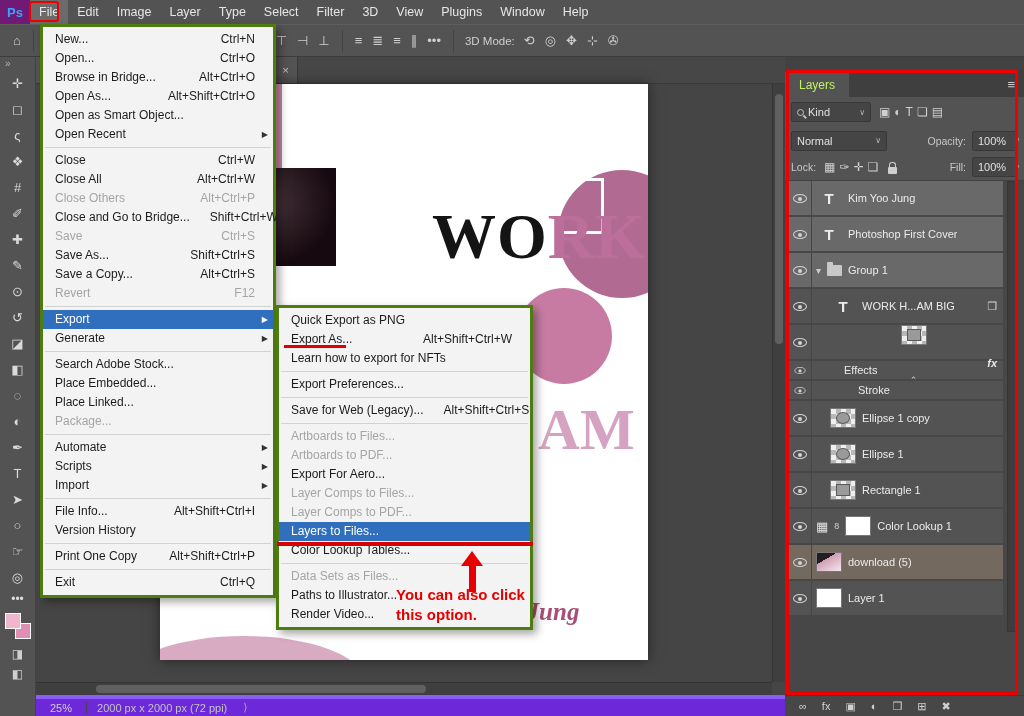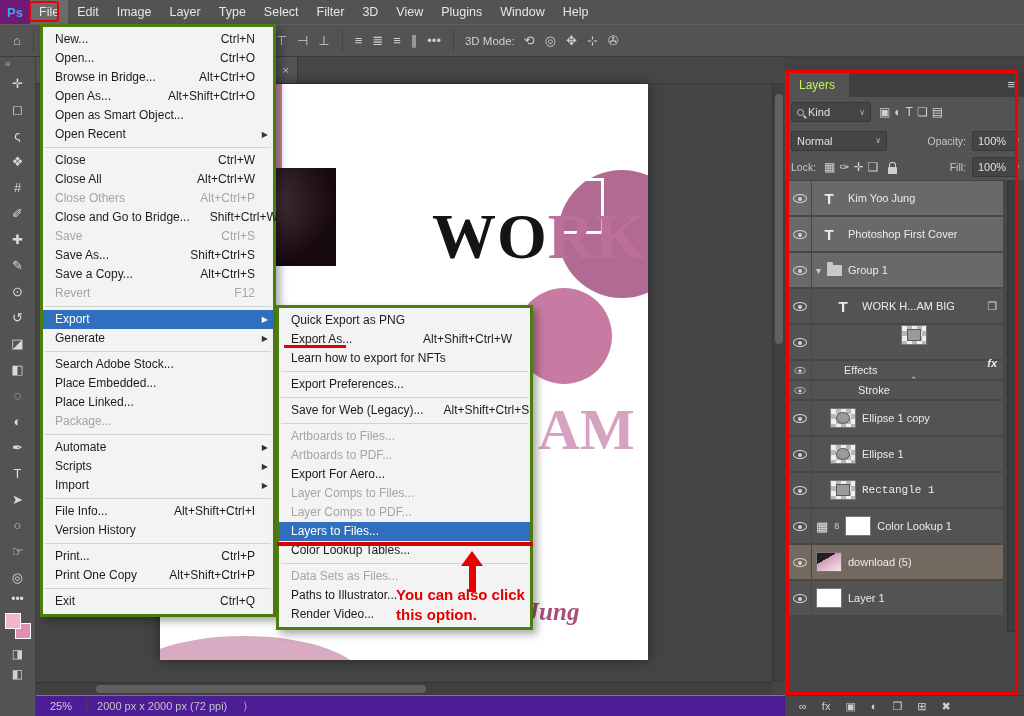--- a/index.html
+++ b/index.html
@@ -50,21 +50,21 @@
   .art-circle-mid{position:absolute;left:356px;top:204px;width:96px;height:96px;border-radius:50%;background:#c77ba3}
   .art-am{position:absolute;left:378px;top:312px;font-family:"Liberation Serif",serif;font-weight:bold;font-size:58px;color:#d5a3c1}
   .art-sig{position:absolute;left:274px;top:514px;font-family:"Liberation Serif",serif;font-style:italic;font-weight:bold;font-size:25px;color:#a84f79}
   .art-blob{position:absolute;left:-36px;top:552px;width:240px;height:90px;border-radius:50%;background:#d9abc2}
   .vscroll{position:absolute;right:0;top:27px;width:13px;bottom:13px;background:#3f3f3f;border-left:1px solid #333}
   .vthumb{position:absolute;left:2px;right:2px;top:10px;height:250px;background:#606060;border-radius:5px}
   .hscroll{position:absolute;left:0;bottom:0;height:13px;right:13px;background:#3f3f3f;border-top:1px solid #333}
   .hthumb{position:absolute;top:2px;bottom:2px;left:60px;width:330px;background:#606060;border-radius:5px}
 
   
-  .statusbar{position:absolute;left:36px;top:695px;width:749px;height:21px;background:#4c1d95;border-top:1px solid #8b5cf6;display:flex;align-items:center;color:#cfcfcf;font-size:11px;z-index:20}
+  .statusbar{position:absolute;left:36px;top:695px;width:749px;height:21px;background:#6d28d9;border-top:4px solid #8b5cf6;display:flex;align-items:center;color:#cfcfcf;font-size:11px;z-index:20}
   .zoom{padding:0 14px;border-right:1px solid #444}
   .docinfo{padding:0 10px;color:#c4c4c4}
   .sb-chev{color:#aaa;padding:0 6px}
 
   
   .layers-panel{position:absolute;left:785px;top:57px;width:239px;height:659px;background:#474747;z-index:20;font-size:11px;color:#ddd}
   .p-topstrip{height:13px;background:#424242}
   .p-tabs{height:27px;background:#3f3f3f;display:flex;align-items:flex-end}
   .p-tab{background:#535353;padding:6px 14px 5px;color:#bef264;font-size:12px}
   .p-burger{margin-left:auto;padding:0 9px 5px;color:#cacaca;font-size:13px}
@@ -401,21 +401,21 @@
             <div class="thumb checker">
               <div class="sh ell"></div>
             </div>
             <span class="lname">Ellipse 1</span>
           </div>
         </div>
         <div class="lrow">
           <div class="eye-cell">
             <div class="eye"></div>
           </div>
-          <div class="lbody" style="padding-left: 18px; font-family: Liberation Mono, monospace;">
+          <div class="lbody" style="padding-left: 18px;">
             <div class="thumb checker">
               <div class="sh"></div>
             </div>
             <span class="lname">Rectangle 1</span>
           </div>
         </div>
         <div class="lrow">
           <div class="eye-cell">
             <div class="eye"></div>
           </div>
@@ -552,24 +552,20 @@
       <div class="msep"></div>
       <div class="mi">
         <span class="mi-label">File Info...</span>
         <span class="mi-short">Alt+Shift+Ctrl+I</span>
       </div>
       <div class="mi">
         <span class="mi-label">Version History</span>
       </div>
       <div class="msep"></div>
       <div class="mi">
-        <span class="mi-label">Print...</span>
-        <span class="mi-short">Ctrl+P</span>
-      </div>
-      <div class="mi">
         <span class="mi-label">Print One Copy</span>
         <span class="mi-short">Alt+Shift+Ctrl+P</span>
       </div>
       <div class="msep"></div>
       <div class="mi">
         <span class="mi-label">Exit</span>
         <span class="mi-short">Ctrl+Q</span>
       </div>
     </div>
   <div class="menu" id="export-menu">

